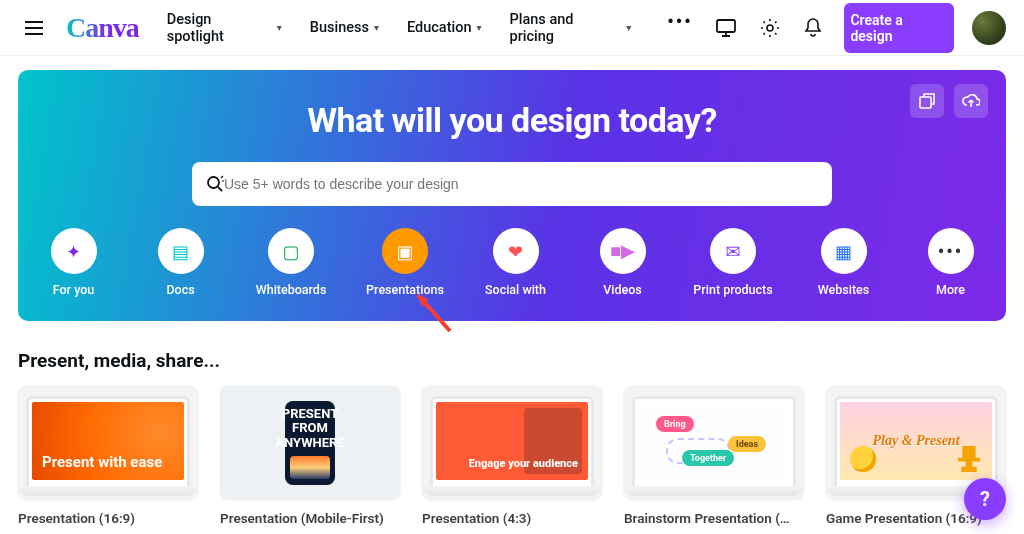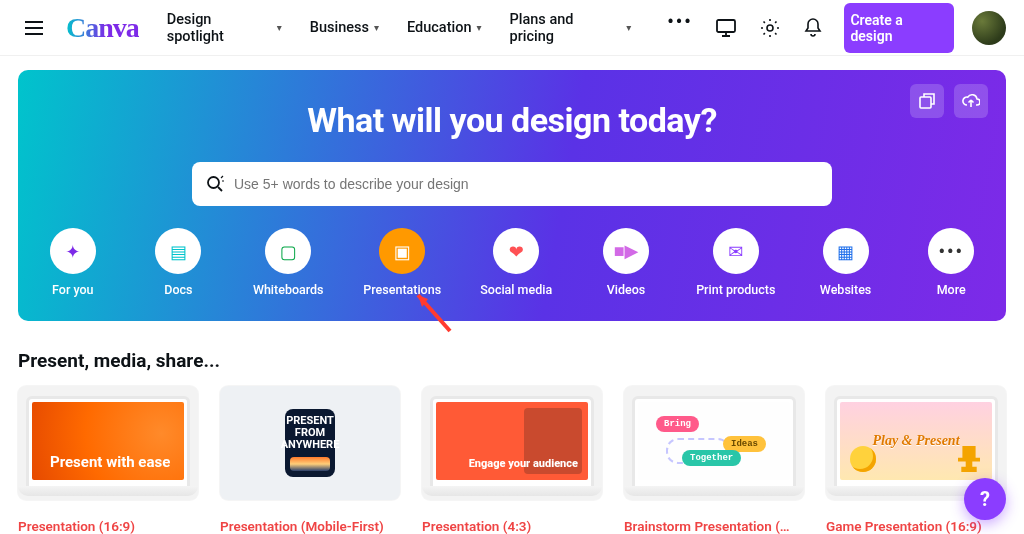--- a/index.html
+++ b/index.html
@@ -96,21 +96,20 @@
     cursor:pointer;
   }
   .search-wrap {
     max-width: 640px;
     margin: 0 auto 22px auto;
     background:#fff;
     border-radius:8px;
     height:44px;
     display:flex; align-items:center;
     padding:0 14px;
-    gap:10px;
   }
   .search-wrap input {
     border:none; outline:none;
     flex:1;
     font-size:14px;
     color:#555;
     background:transparent;
   }
   .search-icon { color:#0d1216; display:flex; align-items:center;}
   .cat-row {
@@ -208,53 +207,53 @@
   .screen {
     position:absolute;
     left:14px; right:14px; top:16px; bottom:20px;
     border-radius:2px;
     overflow:hidden;
     display:flex; align-items:center; justify-content:center;
     padding:6px;
     font-family: inherit;
   }
   .card-label {
-    margin-top:18px;
+    margin-top:10px;
     font-size:13.5px;
     font-weight:600;
-    color:#ef4444;
+    color:#404040;
     white-space:nowrap;
     overflow:hidden;
     text-overflow:ellipsis;
   }
 
   
   .t1 .screen { background: radial-gradient(circle at 85% 40%, #ff8a2a 0%, #ff6a00 55%, #e64a00 100%); color:#fff; justify-content:flex-start; align-items:flex-end; padding:10px;}
-  .t1 .screen span{ font-size:15px; font-weight:700; line-height:1.1; text-align:left;margin-left:8px;}
+  .t1 .screen span{ font-size:15px; font-weight:700; line-height:1.1; text-align:left;}
   .t2 { background:#eef1f4;}
   .t2 .phone {
-    width:50px; height:68px; border-radius:8px;
+    width:50px; height:84px; border-radius:8px;
     background:#0a1830;
     margin:auto;
     display:flex; flex-direction:column; align-items:center; justify-content:flex-start;
     padding:6px 4px;
     color:#fff;
-    font-size:11px; font-weight:700; text-align:center; line-height:1.1;
+    font-size:13px; font-weight:700; text-align:center; line-height:1.1;
   }
   .t2 .phone .sun{
     margin-top:6px; width:40px; height:40px; border-radius:4px;
     background: linear-gradient(#ff7a2a,#ffce7a,#2a3f6a);
   }
   .t3 .screen { background:#ff5a36; color:#fff; justify-content:flex-end; align-items:flex-end; padding:10px;}
   .t3 .screen::after{
     content:""; position:absolute; right:6px; top:6px; bottom:6px; width:58px;
     background: #c94a2e; border-radius:4px;
   }
   .t3 .screen span{ font-size:11px; font-weight:800; line-height:1.1; position:relative; z-index:2; text-align:left;}
-  .t4 .screen { background:#fefefe;font-family:Liberation Mono, monospace;}
+  .t4 .screen { background:#fefefe;}
   .pill { position:absolute; padding:3px 8px; border-radius:10px; font-size:9px; font-weight:700; color:#fff;}
   .pill.a{ background:#ff5a8a; top:14px; left:18px;}
   .pill.b{ background:#ffc23c; color:#6a4a00; top:34px; right:24px;}
   .pill.c{ background:#29c6a8; bottom:14px; left:44px;}
   .t4 .screen::before{
     content:""; position:absolute; left:28px; top:36px; width:60px; height:22px;
     border:2px dashed #c6c6ff; border-radius:12px;
   }
   .t5 .screen { background: linear-gradient(180deg,#ffd1e1,#ffe8b0);}
   .t5 .title{
@@ -400,21 +399,21 @@
     <div class="cat">
       <div class="cat-circle orange">
           <span class="ci ci-pres">▣</span>
         </div>
       <span class="cat-label">Presentations</span>
     </div>
     <div class="cat">
       <div class="cat-circle">
           <span class="ci ci-social">❤</span>
         </div>
-      <span class="cat-label">Social media</span>
+      <span class="cat-label">Social with</span>
     </div>
     <div class="cat">
       <div class="cat-circle">
           <span class="ci ci-video">■▶</span>
         </div>
       <span class="cat-label">Videos</span>
     </div>
     <div class="cat">
       <div class="cat-circle">
           <span class="ci ci-print">✉</span>

